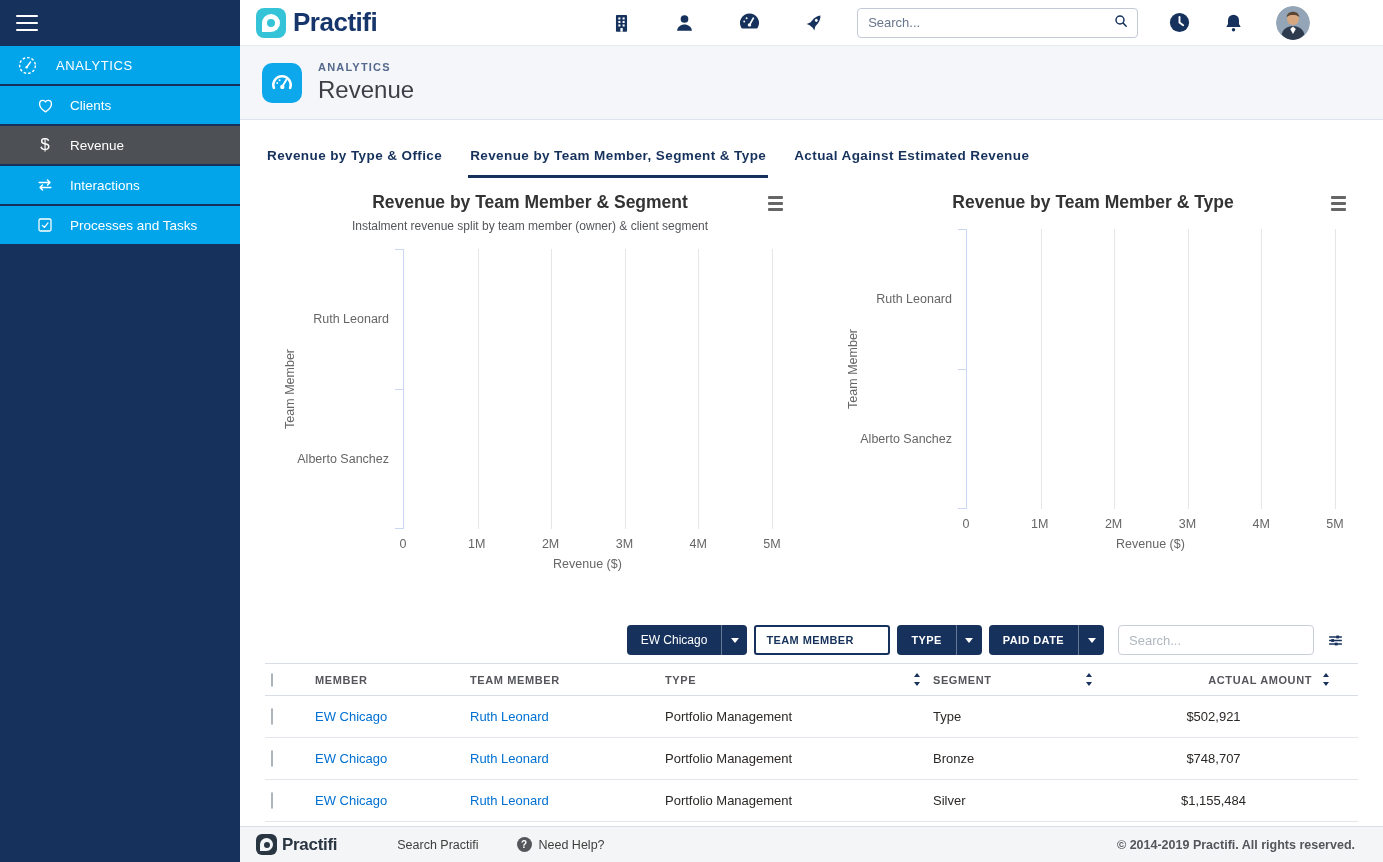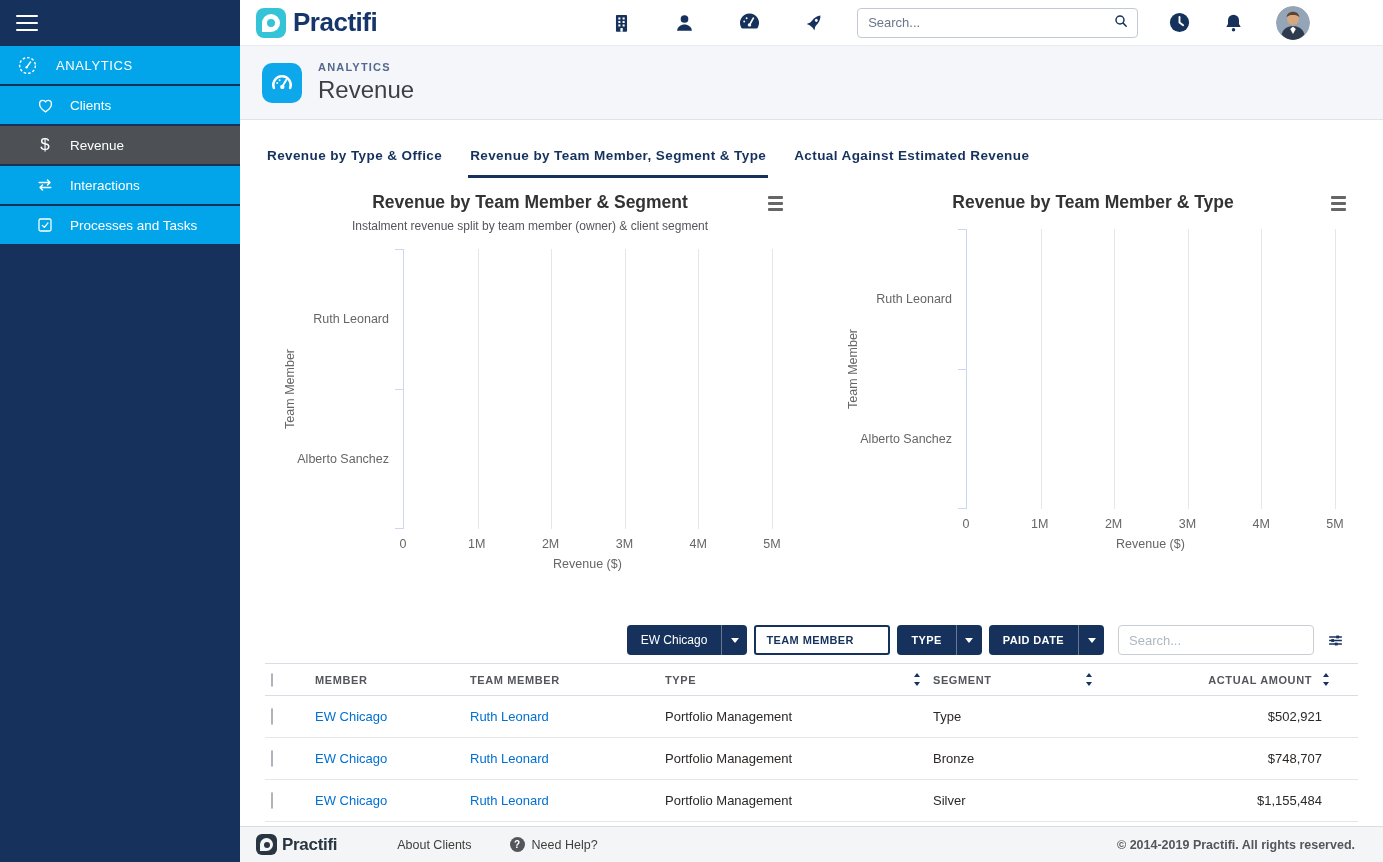--- a/index.html
+++ b/index.html
@@ -110,21 +110,21 @@
   .data-table td { border-bottom:1px solid #E3E6EB; height:42px; font-size:13px; color:#2B2826; padding:0 6px; }
   .th-flex { display:flex; align-items:center; justify-content:space-between; }
   .th-flex.right { justify-content:flex-end; gap:10px; }
   .sort { width:8px; height:13px; position:relative; flex:none; cursor:pointer; }
   .sort::before { content:""; position:absolute; top:0; left:1px; border-left:3.5px solid transparent;
     border-right:3.5px solid transparent; border-bottom:4.5px solid #16325C; }
   .sort::after { content:""; position:absolute; bottom:0; left:1px; border-left:3.5px solid transparent;
     border-right:3.5px solid transparent; border-top:4.5px solid #16325C; }
   .checkbox { width:14px; height:14px; border:1px solid #AEB4BC; border-radius:2px; background:#fff; cursor:pointer; }
   .cell-link { color:#0070D2; text-decoration:none; cursor:pointer; }
-  .amount-cell { text-align:right; padding-right:36px !important; }
+  .amount-cell { text-align:center; padding-right:36px !important; }
   .col-cb { width:44px; } .col-office { width:155px; } .col-team { width:195px; }
   .col-type { width:268px; } .col-seg { width:172px; }
 
   
   .footer { position:absolute; left:0; right:0; bottom:0; height:36px; background:#F4F5F7;
     border-top:1px solid #D8DDE6; display:flex; align-items:center; padding:0 28px 0 16px; }
   .footer-brand { display:flex; align-items:center; gap:5px; }
   .footer-mark { width:21px; height:21px; border-radius:6px; background:#2A3542; position:relative; overflow:hidden; }
   .footer-mark::before { content:""; position:absolute; left:4px; top:4px; width:13px; height:13px; border-radius:50%; background:#F4F5F7; }
   .footer-mark::after { content:""; position:absolute; left:4px; top:11px; width:6px; height:6px; background:#F4F5F7; }
@@ -500,21 +500,21 @@
       </table>
     </div>
 
     <footer class="footer">
       <div class="footer-brand">
         <span class="footer-mark">
             <i></i>
           </span>
         <span class="footer-brand-text">Practifi</span>
       </div>
-      <span class="footer-link footer-about">About Clients</span>
+      <span class="footer-link footer-about">Search Practifi</span>
       <span class="footer-help">
         <span class="help-circle">?</span>
         <span class="footer-link">Need Help?</span>
       </span>
       <span class="footer-copy">© 2014-2019 Practifi. All rights reserved.</span>
     </footer>
   </main>
 </div>
 
 </body></html>

